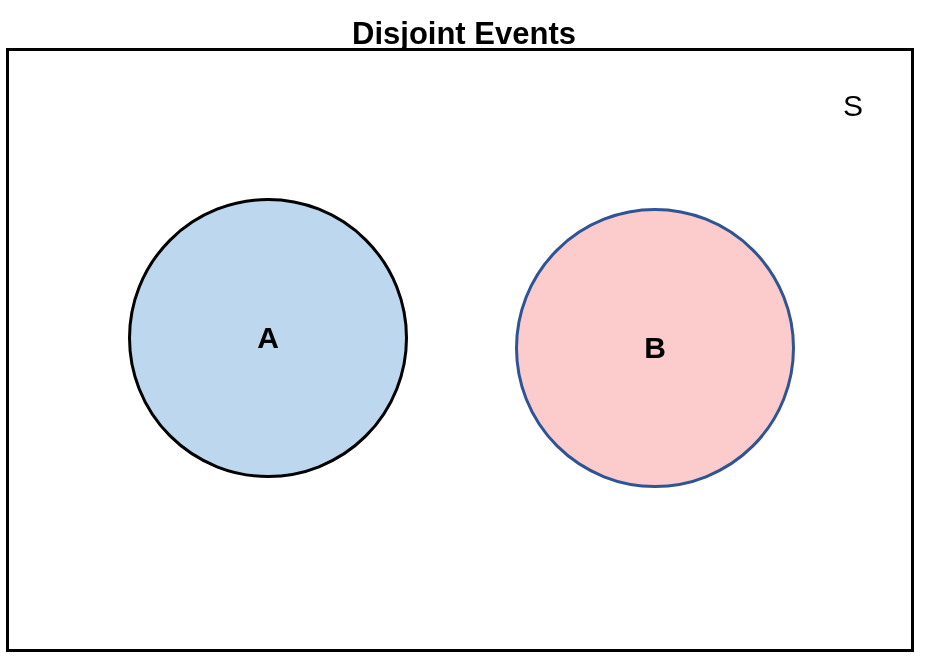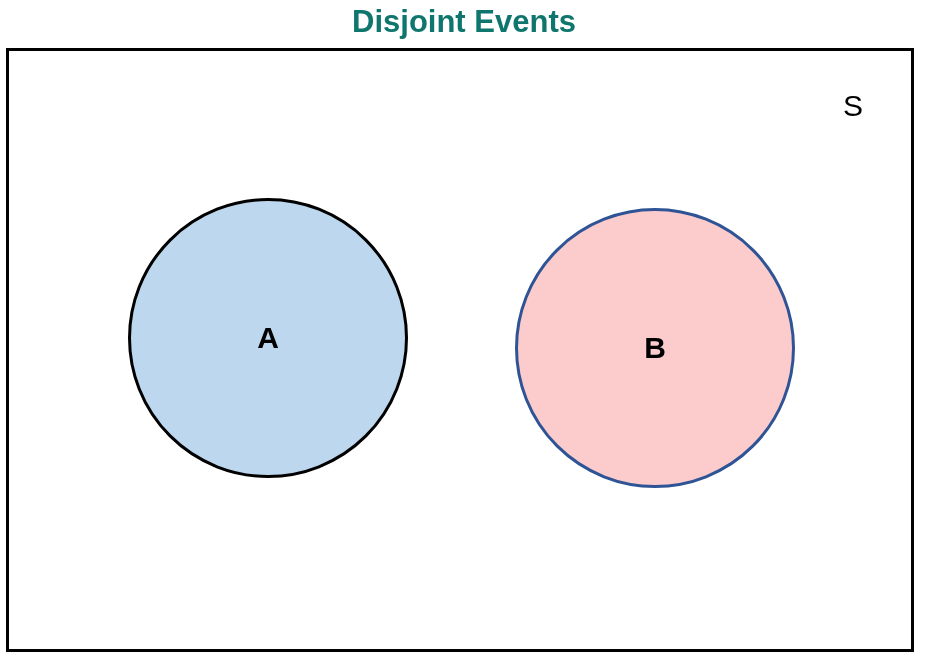--- a/index.html
+++ b/index.html
@@ -80,21 +80,21 @@
     top: 208px;
     width: 280px;
     height: 280px;
   }
 </style>
 </head>
 <body>
 
 <div id="stage" style="background: rgb(255, 255, 255);">
 
-  <div id="diagram-title" style="color: #0f766e;">Disjoint Events</div>
+  <div id="diagram-title" style="color: #000000; margin-top: 12px;">Disjoint Events</div>
 
   <div id="sample-space" style="border-color: rgb(0, 0, 0); background: rgb(255, 255, 255);"></div>
 
   <div id="sample-space-label">S</div>
 
   <div id="set-a" class="set-circle" style="width: 280px; height: 280px; left: 128px; top: 198px; background: rgb(189, 215, 238); border: 3px solid rgb(0, 0, 0);">
     <span class="set-label">A</span>
   </div>
 
   <div id="set-b" class="set-circle" style="width: 280px; height: 280px; left: 515px; top: 208px; background: rgb(252, 204, 204); border: 3px solid rgb(46, 84, 150);">

